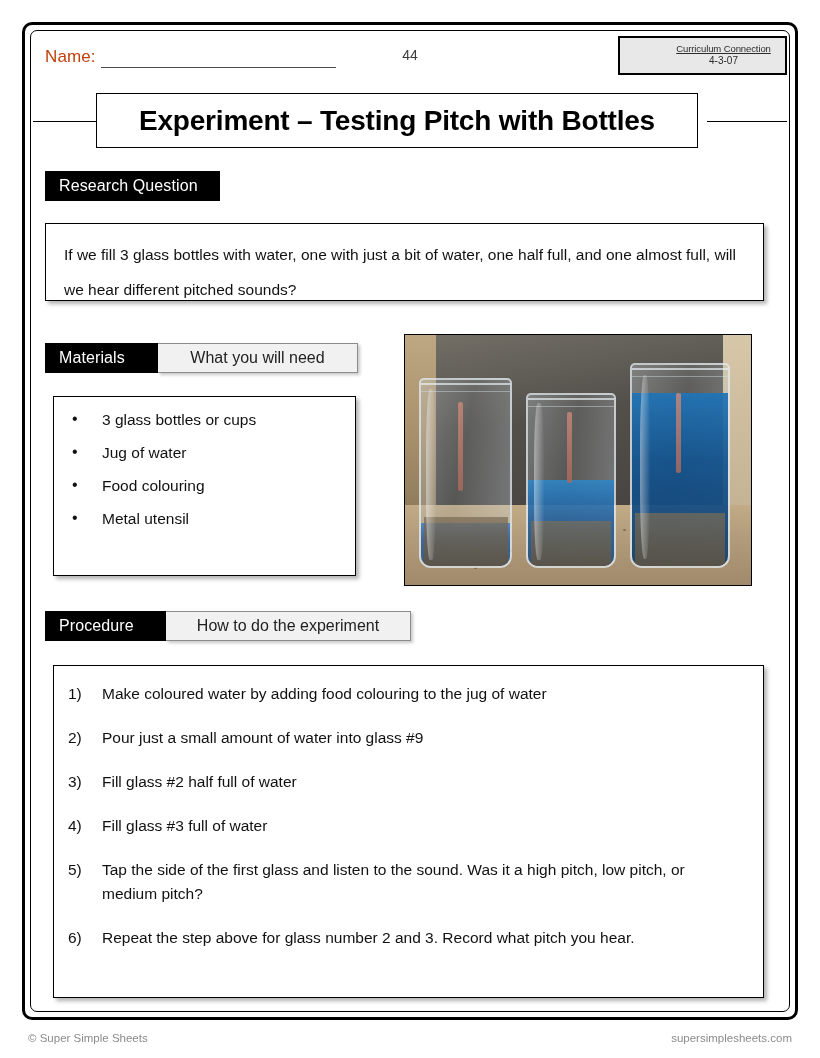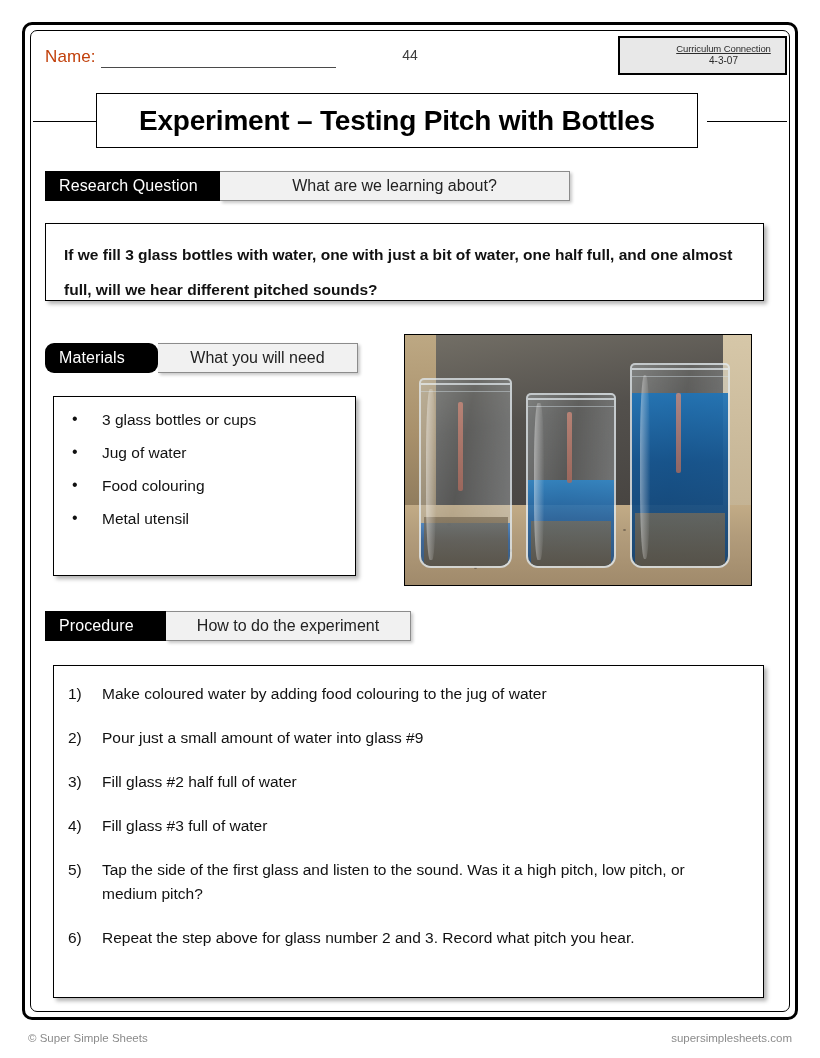--- a/index.html
+++ b/index.html
@@ -154,30 +154,29 @@
   }
 
   #research-header { left: 12px; top: 138px; }
   #research-header .sec-tag { width: 175px; }
   #research-header .sec-sub { width: 350px; }
 
   #research-box {
     left: 12px; top: 190px;
     width: 719px; height: 78px;
     padding: 14px 18px 0 18px;
-    font-weight: bold;
   }
   .question-text {
     font-size: 15.5px;
     color: #111;
     line-height: 2.25;
   }
 
   #materials-header { left: 12px; top: 310px; }
-  #materials-header .sec-tag { width: 113px; border-radius: 9px; }
+  #materials-header .sec-tag { width: 113px; }
   #materials-header .sec-sub { width: 200px; }
 
   #materials-box {
     left: 20px; top: 363px;
     width: 303px; height: 180px;
     padding: 14px 0 0 0;
   }
   .mat-list { list-style: none; }
   .mat-item {
     display: flex;
@@ -332,21 +331,20 @@
   <div class="title-wrap">
     <div class="title-rule left"></div>
     <div class="title-rule right"></div>
     <div class="title-box">
       <span class="title-text">Experiment – Testing Pitch with Bottles</span>
     </div>
   </div>
 
   <div class="sec-header" id="research-header">
     <div class="sec-tag">Research Question</div>
-    <div class="sec-sub">What are we learning about?</div>
   </div>
 
   <div class="box" id="research-box">
     <div class="question-text">If we fill 3 glass bottles with water, one with just a bit of water, one half full, and one almost full, will we hear different pitched sounds?</div>
   </div>
 
   <div class="sec-header" id="materials-header">
     <div class="sec-tag">Materials</div>
     <div class="sec-sub">What you will need</div>
   </div>

